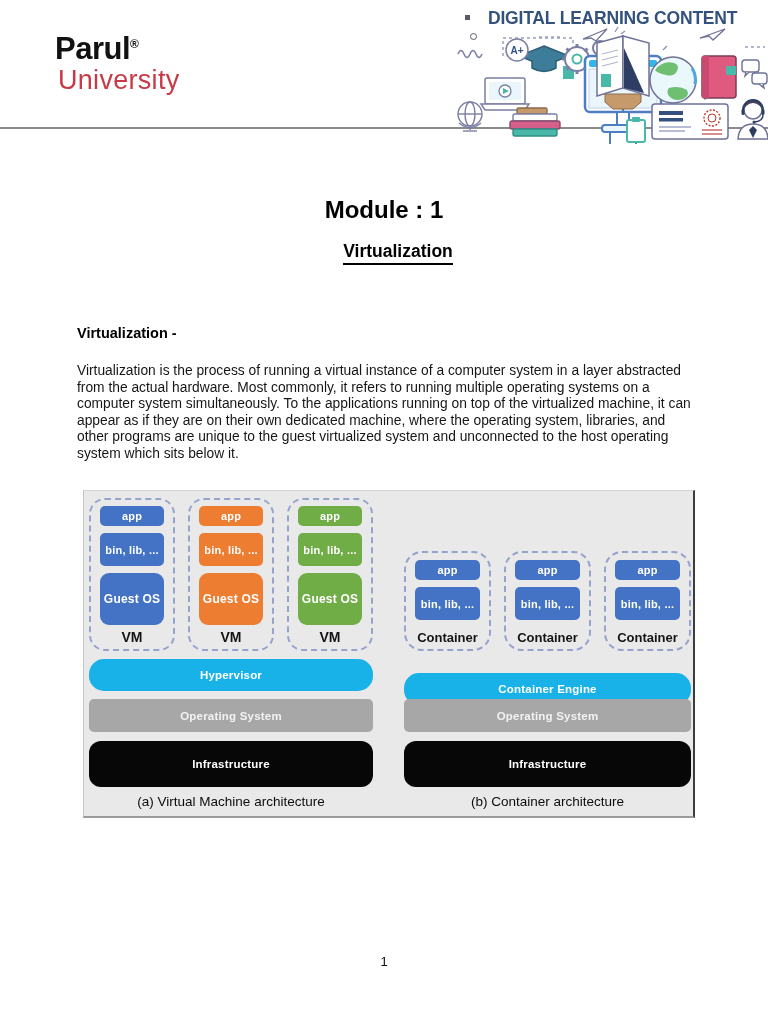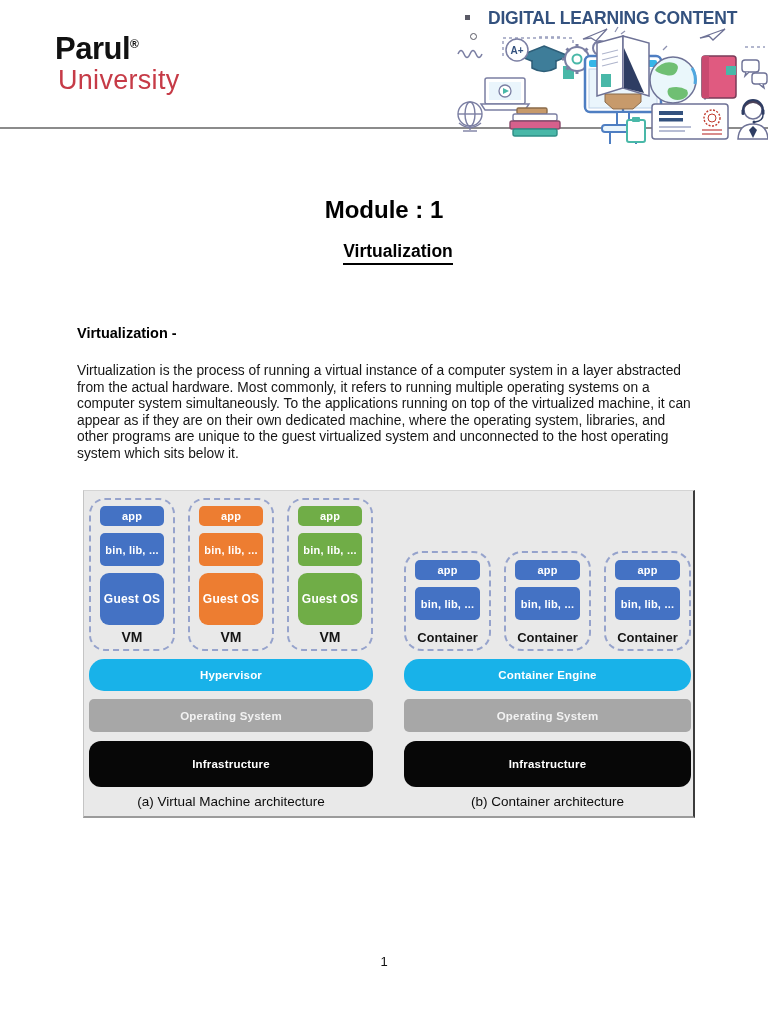--- a/index.html
+++ b/index.html
@@ -271,21 +271,21 @@
           <div class="blockbox box-app" style="background: rgb(68, 114, 196);">app</div>
           <div class="blockbox box-bin" style="background: rgb(68, 114, 196);">bin, lib, ...</div>
           <div class="stack-label">Container</div>
         </div>
         <div class="stack ct">
           <div class="blockbox box-app" style="background: rgb(68, 114, 196);">app</div>
           <div class="blockbox box-bin" style="background: rgb(68, 114, 196);">bin, lib, ...</div>
           <div class="stack-label">Container</div>
         </div>
       </div>
-      <div class="layer layer-1" style="background: rgb(24, 178, 233);">Container Engine</div>
+      <div class="layer layer-1" style="background: rgb(24, 178, 233); margin-top: 14px;">Container Engine</div>
       <div class="layer layer-2" style="background: rgb(167, 167, 167);">Operating System</div>
       <div class="layer layer-3" style="background: rgb(7, 7, 7);">Infrastructure</div>
       <div class="caption">(b) Container architecture</div>
     </div>
 
   </div>
 
   <div class="page-number">1</div>
 
 </div>

